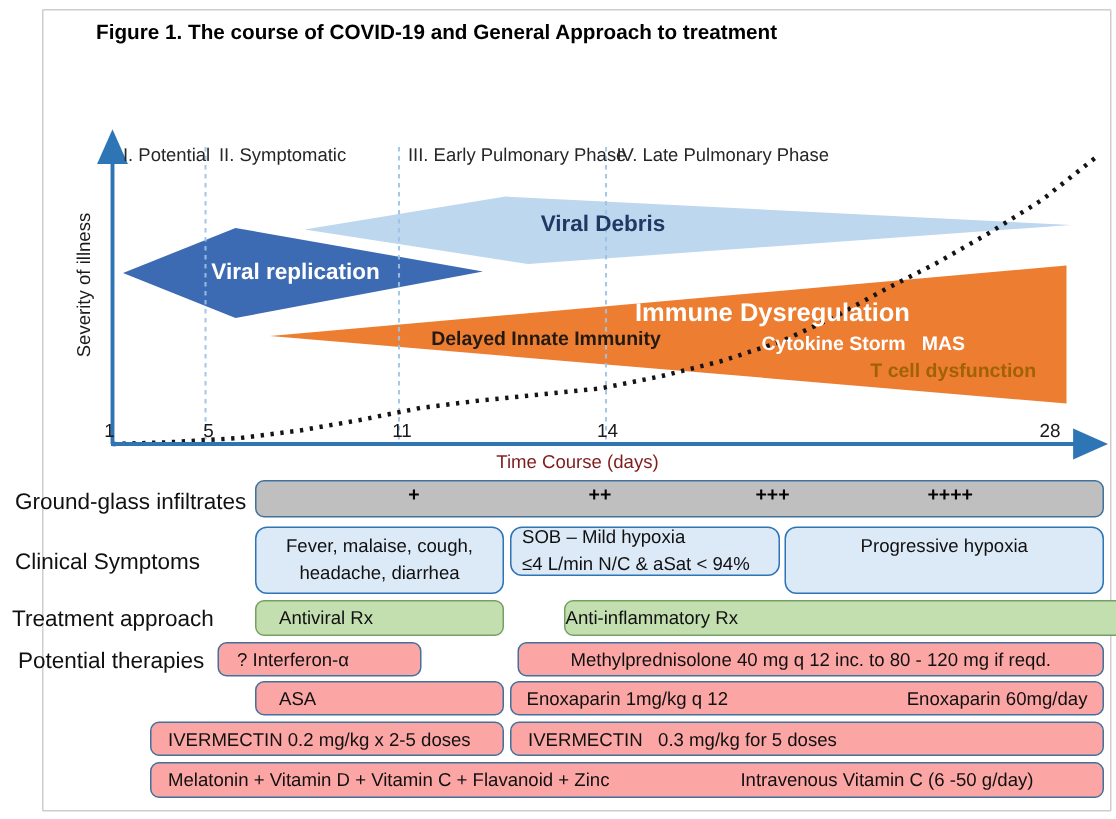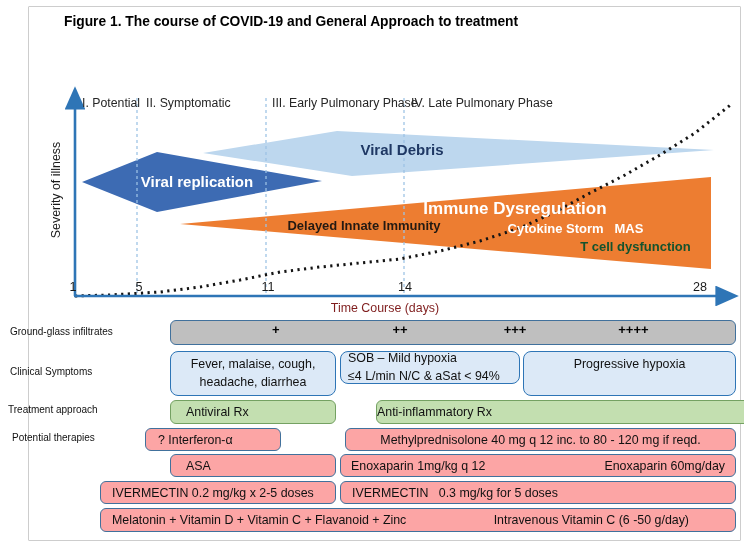--- a/index.html
+++ b/index.html
@@ -14,22 +14,22 @@
   .ylab{left:-18px;top:182px;width:150px;height:16px;text-align:center;font-size:12.4px;color:#1a1a1a;
         transform:rotate(-90deg);transform-origin:center;}
   .xlab{left:300px;top:301px;width:170px;text-align:center;font-size:12.4px;color:#7f1d1d;}
   .tick{top:280px;width:34px;text-align:center;font-size:12.6px;color:#1a1a1a;}
   .shape-txt{white-space:nowrap;text-align:center;}
   .t-repl{left:117px;top:173px;width:160px;font-size:15px;font-weight:bold;color:#ffffff;}
   .t-debris{left:327px;top:141px;width:150px;font-size:15px;font-weight:bold;color:#1F3864;}
   .t-immune{left:400px;top:199px;width:230px;font-size:17px;font-weight:bold;color:#ffffff;}
   .t-delayed{left:280px;top:218px;width:168px;font-size:13px;font-weight:600;color:#241a12;}
   .t-cytokine{left:488px;top:221px;width:175px;font-size:13px;font-weight:bold;color:#ffffff;}
-  .t-tcell{left:558px;top:239px;width:155px;font-size:13px;font-weight:bold;color:#14532d;}
-  .rowlab{font-size:10px;color:#111;white-space:nowrap;}
+  .t-tcell{left:558px;top:239px;width:155px;font-size:13px;font-weight:bold;color:#a16207;}
+  .rowlab{font-size:15px;color:#111;white-space:nowrap;}
   .box{position:absolute;box-sizing:border-box;font-size:12.4px;color:#111;
        display:flex;align-items:center;border-radius:6px;white-space:nowrap;}
   .graybar{left:170px;top:320px;width:566px;height:25px;background:#BFBFBF;border:1.5px solid #41719C;}
   .cnt{position:absolute;top:1px;font-weight:bold;font-size:13px;transform:translateX(-50%);color:#000;}
   .bluebox{background:#DCE9F7;border:1.6px solid #2E75B6;border-radius:8px;}
   .cb1{left:170px;top:351px;width:166px;height:45px;justify-content:center;text-align:center;
        white-space:normal;line-height:1.42;padding:1px 8px;}
   .cb2{left:340px;top:351px;width:180px;height:33px;align-items:flex-start;flex-direction:column;
        justify-content:center;padding:2px 7px;line-height:1.42;}
   .cb3{left:523px;top:351px;width:213px;height:45px;align-items:flex-start;justify-content:center;padding-top:5px;}

